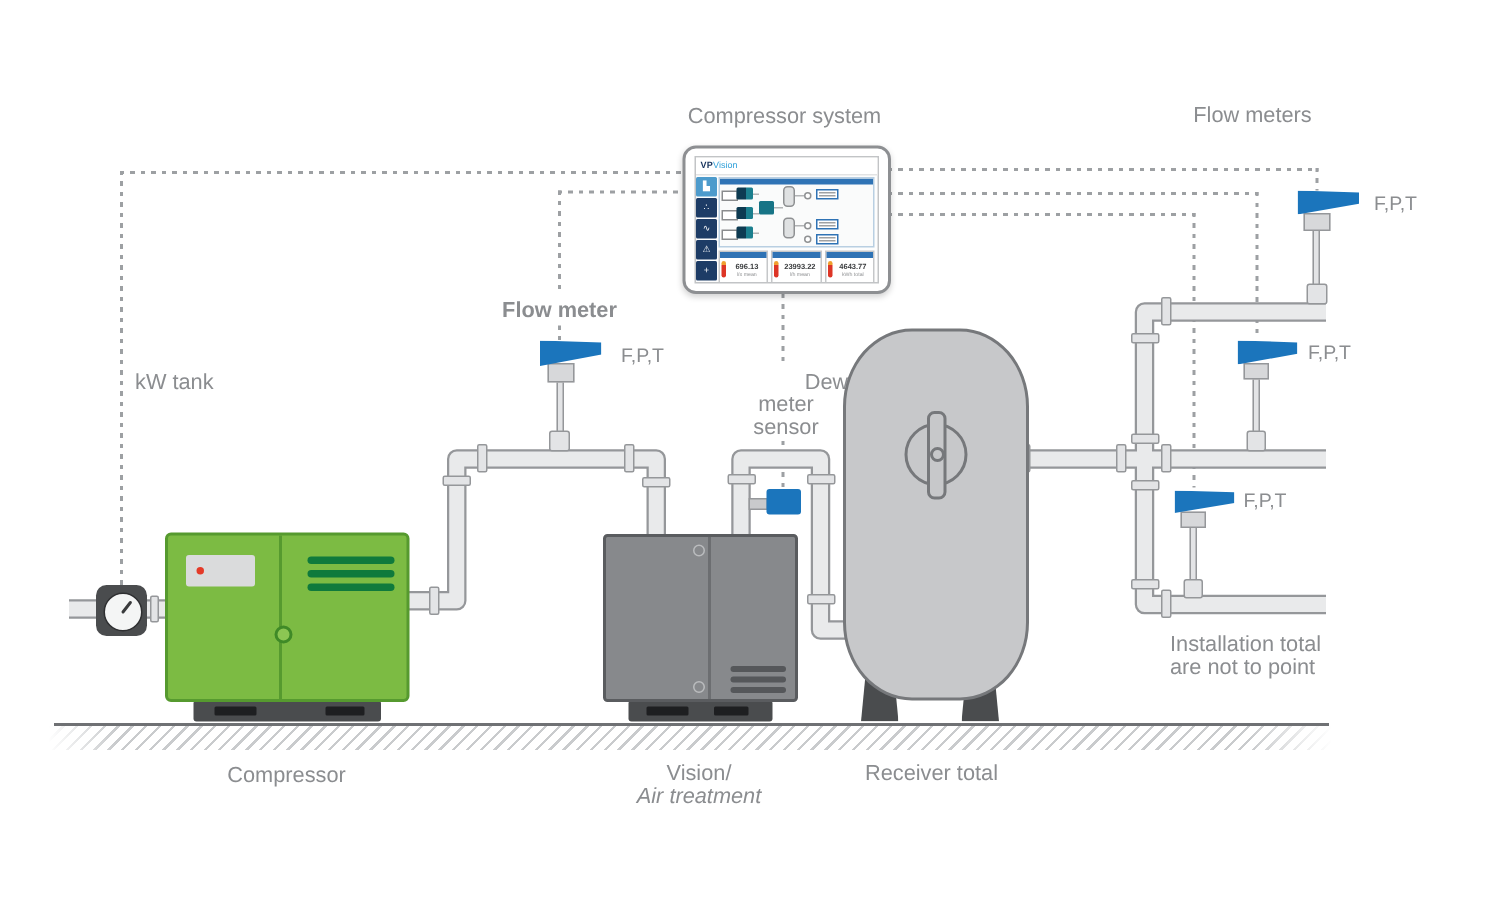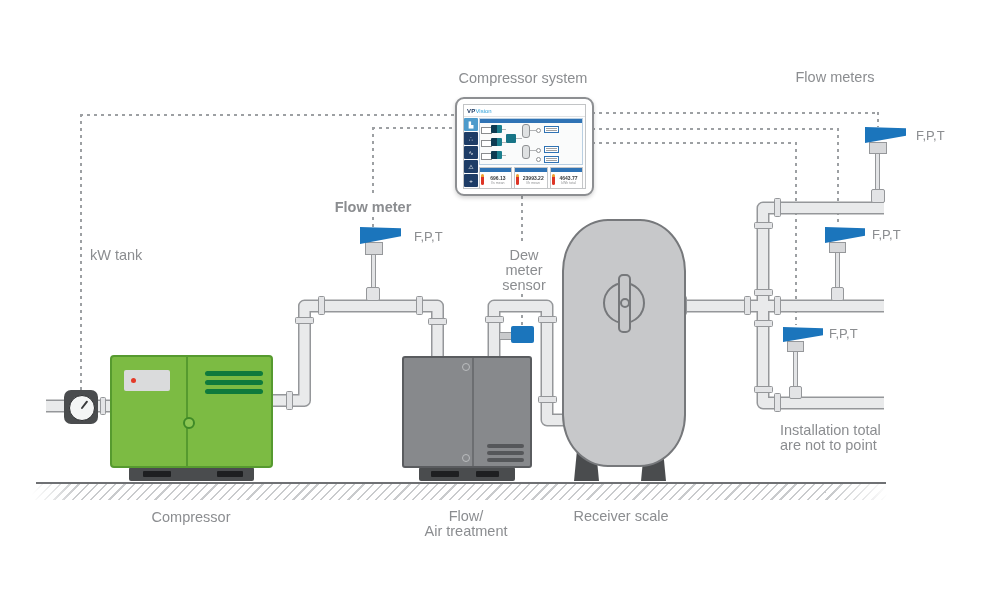--- a/index.html
+++ b/index.html
@@ -309,27 +309,27 @@
           </div>
         </div>
       </div>
     </div>
   </div>
 
   <div class="lbl centered" style="left:523px;top:70px;">Compressor system</div>
   <div class="lbl centered" style="left:835px;top:69px;">Flow meters</div>
   <div class="lbl centered" style="left:373px;top:199px;font-weight:bold;">Flow meter</div>
   <div class="lbl" style="left:90px;top:247px;">kW tank</div>
-  <div class="lbl centered" style="left:524px;top:247px;text-align:center;">Dew</div>
+  <div class="lbl centered" style="left:551px;top:247px;text-align:center;">Dew</div>
   <div class="lbl centered" style="left:524px;top:262px;">meter</div>
   <div class="lbl centered" style="left:524px;top:277px;">sensor</div>
   <div class="lbl small" style="left:414px;top:229px;">F,P,T</div>
   <div class="lbl small" style="left:916px;top:128px;">F,P,T</div>
   <div class="lbl small" style="left:872px;top:227px;">F,P,T</div>
   <div class="lbl small" style="left:829px;top:326px;">F,P,T</div>
   <div class="lbl" style="left:780px;top:422px;">Installation total</div>
   <div class="lbl" style="left:780px;top:437px;">are not to point</div>
   <div class="lbl centered" style="left:191px;top:509px;">Compressor</div>
-  <div class="lbl centered" style="left:466px;top:508px;">Flow/</div>
-  <div class="lbl centered" style="left:466px;top:523px;">Air treatment</div>
-  <div class="lbl centered" style="left:621px;top:508px;">Receiver scale</div>
+  <div class="lbl centered" style="left:466px;top:508px;">Vision/</div>
+  <div class="lbl centered" style="left:466px;top:523px;font-style:italic;">Air treatment</div>
+  <div class="lbl centered" style="left:621px;top:508px;">Receiver total</div>
 
 </div>
 
 </body></html>

